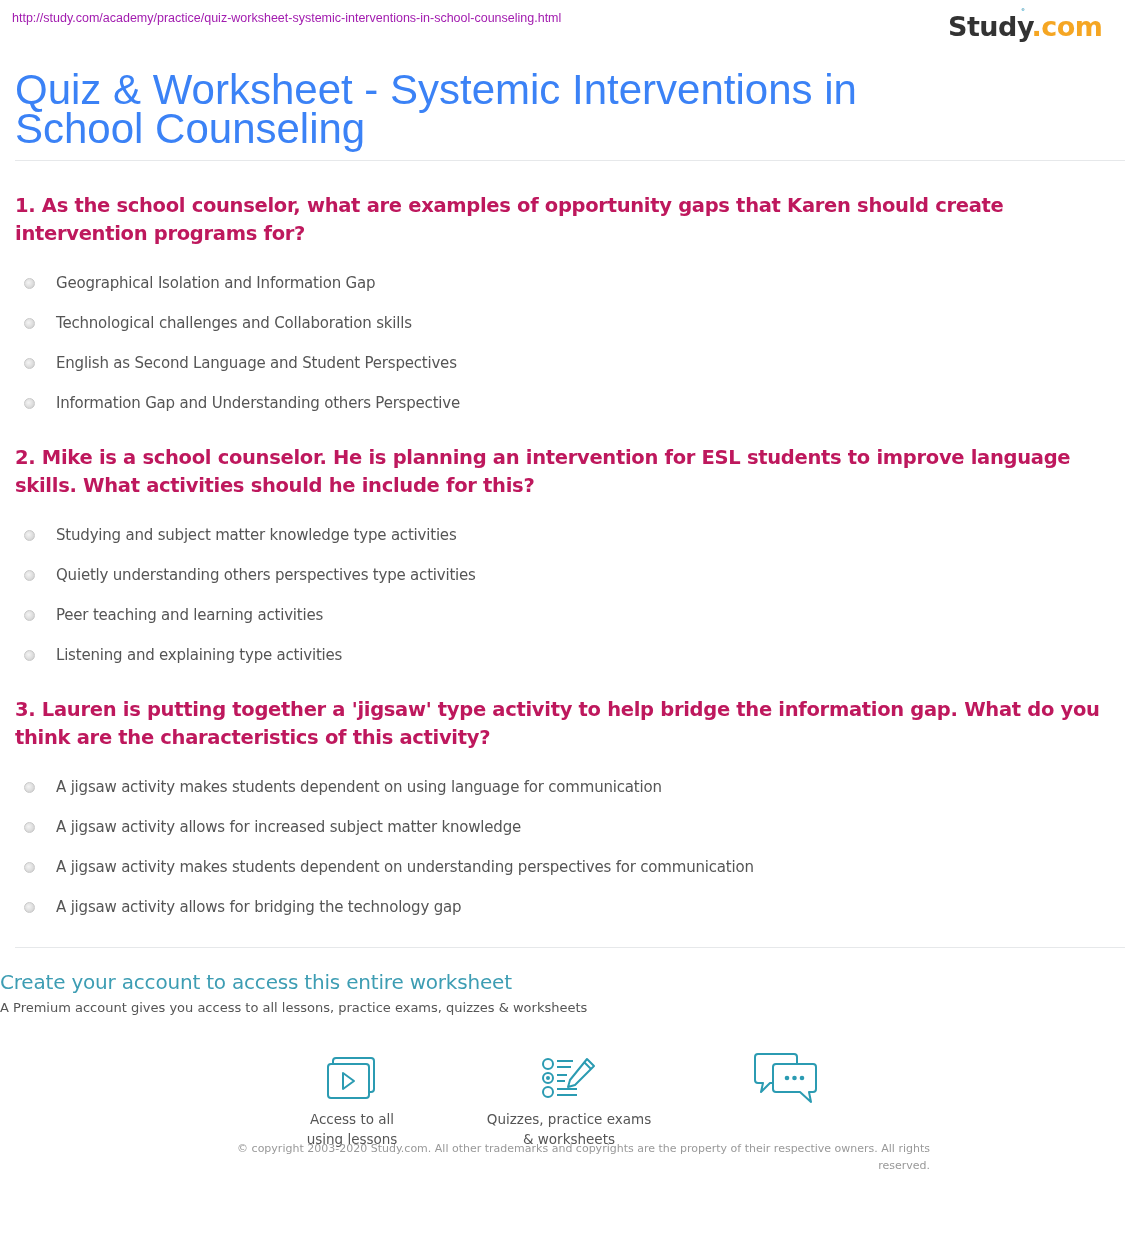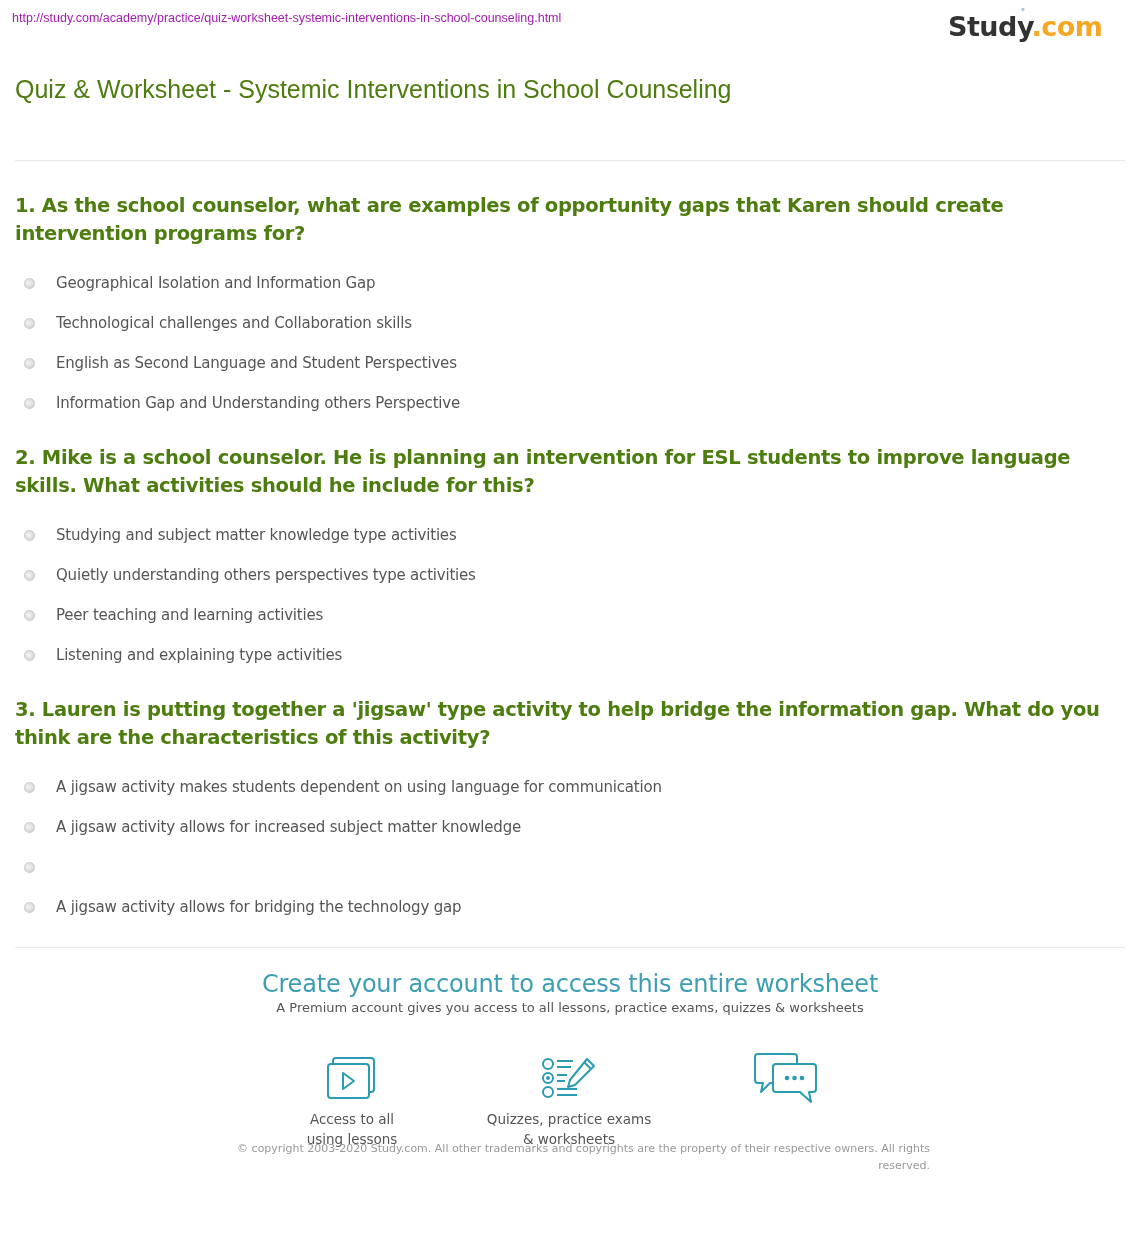--- a/index.html
+++ b/index.html
@@ -6,32 +6,32 @@
   html, body { width: 1140px; height: 1244px; background: #ffffff; }
   body { font-family: "DejaVu Sans", "Liberation Sans", sans-serif; color: #555; position: relative; overflow: hidden; }
 
   .url { position: absolute; left: 12px; top: 11px; font-size: 12.5px; color: #a21caf; font-family: "Liberation Sans", sans-serif; letter-spacing: 0; }
 
   .logo { position: absolute; left: 944px; top: 8px; height: 34px; display: flex; align-items: center; flex-direction: column; }
   .logo svg { display: block; }
   .logo-text { font-family: "DejaVu Sans", sans-serif; font-size: 27px; font-weight: bold; color: #333; margin-left: 4px; letter-spacing: -0.5px; }
   .logo-dot { color: #f5a623; }
 
-  .page-title { position: absolute; left: 15px; top: 70px; width: 900px; font-family: "Liberation Sans", sans-serif; font-size: 25px; line-height: 39px; color: #4d7c0f; font-weight: normal; }
+  .page-title { position: absolute; left: 15px; top: 70px; width: 900px; font-family: "Liberation Sans", sans-serif; font-size: 42px; line-height: 39px; color: #3b82f6; font-weight: normal; }
 
   .divider { position: absolute; left: 15px; width: 1110px; height: 1px; background: #e6e8ea; }
 
   .question { position: absolute; left: 15px; width: 1110px; }
-  .q-text { font-family: "DejaVu Sans", sans-serif; font-size: 19.5px; line-height: 28px; color: #4d7c0f; font-weight: bold; letter-spacing: -0.3px; }
+  .q-text { font-family: "DejaVu Sans", sans-serif; font-size: 19.5px; line-height: 28px; color: #be185d; font-weight: bold; letter-spacing: -0.3px; }
   .answers { list-style: none; margin-top: 15px; }
   .answer { display: flex; align-items: center; height: 40px; cursor: pointer; }
   .radio { width: 11px; height: 11px; border-radius: 50%; background: radial-gradient(circle at 40% 40%, #f4f4f4 0%, #dcdcdc 60%, #c6c6c6 100%); border: 1px solid #c9c9c9; margin-left: 9px; margin-right: 21px; flex-shrink: 0; }
   .a-label { font-family: "DejaVu Sans", sans-serif; font-size: 15px; color: #555; letter-spacing: -0.2px; }
-  .cta-title { position: absolute; left: 0; width: 1140px; top: 970px; text-align: center; font-family: "DejaVu Sans", sans-serif; font-size: 24px; color: #3d9db3; font-weight: normal; letter-spacing: -0.2px; }
-  .cta-sub { position: absolute; left: 0; width: 1140px; top: 1000px; text-align: center; font-family: "DejaVu Sans", sans-serif; font-size: 13px; color: #555; }
+  .cta-title { position: absolute; left: 0; width: 1140px; top: 970px; text-align: left; font-family: "DejaVu Sans", sans-serif; font-size: 20px; color: #3d9db3; font-weight: normal; letter-spacing: -0.2px; }
+  .cta-sub { position: absolute; left: 0; width: 1140px; top: 1000px; font-family: "DejaVu Sans", sans-serif; font-size: 13px; color: #555; }
 
   .feature { position: absolute; top: 1050px; width: 200px; text-align: center; }
   .feature .icon { height: 56px; display: flex; justify-content: center; align-items: center; }
   .feature .f-label { margin-top: 3px; font-family: "DejaVu Sans", sans-serif; font-size: 13.5px; line-height: 20px; color: #555; }
 
   .copyright { position: absolute; left: 210px; width: 720px; top: 1140px; text-align: right; font-family: "DejaVu Sans", sans-serif; font-size: 11px; line-height: 17px; color: #999; }
 </style>
 </head>
 <body>
 
@@ -99,20 +99,21 @@
     <li class="answer">
         <span class="radio"></span>
         <span class="a-label">A jigsaw activity makes students dependent on using language for communication</span>
       </li>
     <li class="answer">
         <span class="radio"></span>
         <span class="a-label">A jigsaw activity allows for increased subject matter knowledge</span>
       </li>
     <li class="answer">
         <span class="radio"></span>
+        <span class="a-label">A jigsaw activity makes students dependent on understanding perspectives for communication</span>
       </li>
     <li class="answer">
         <span class="radio"></span>
         <span class="a-label">A jigsaw activity allows for bridging the technology gap</span>
       </li>
   </ul>
 </div>
 
 <div class="divider" style="top:947px;"></div>
 

